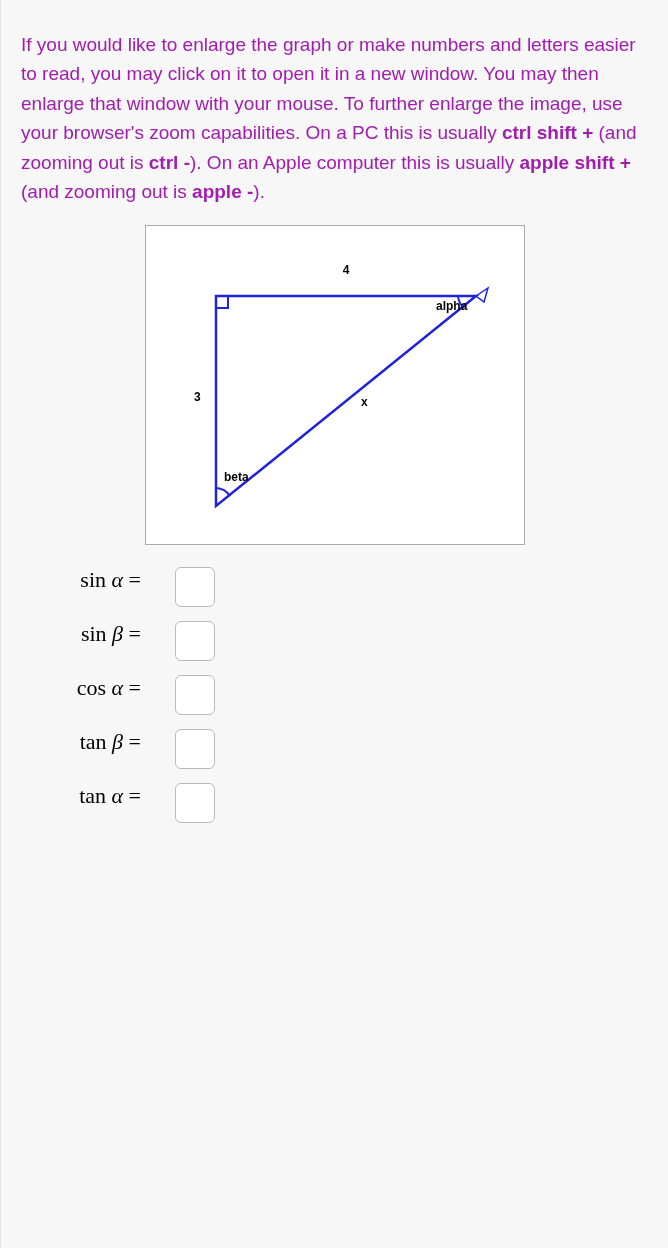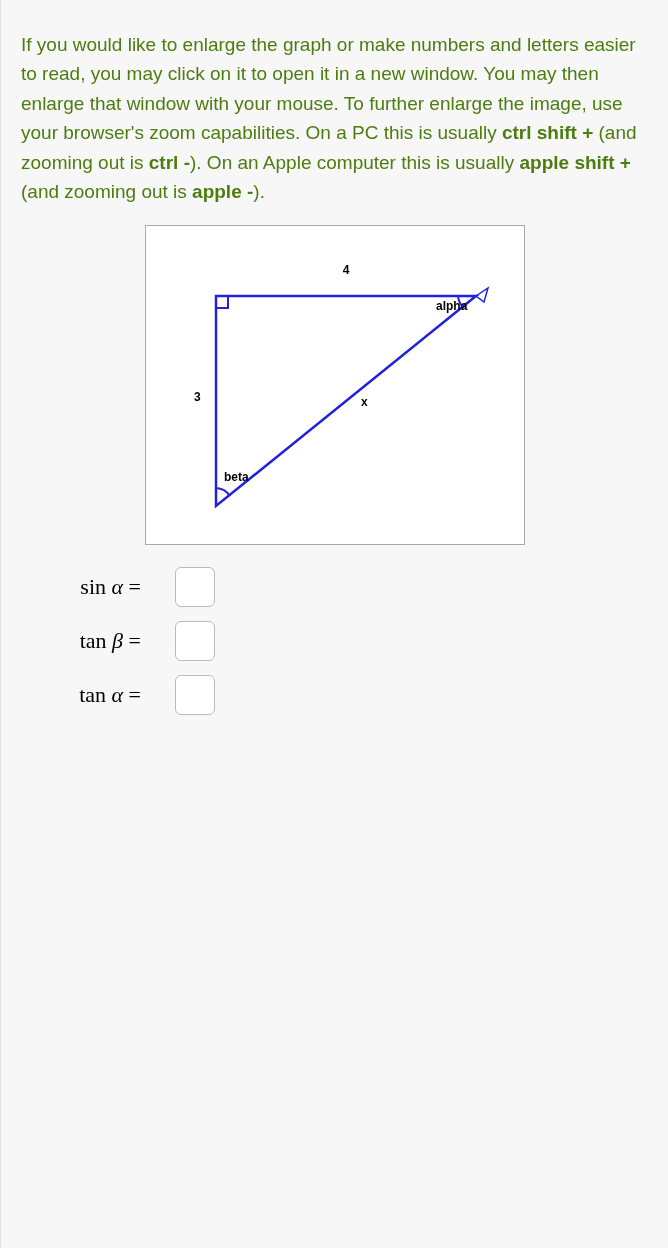--- a/index.html
+++ b/index.html
@@ -12,40 +12,39 @@
   }
   .container {
     background: #f7f7f7;
     border-left: 1px solid #e0e0e0;
     padding: 18px 20px;
     min-height: 1248px;
   }
   .para {
     font-size: 19px;
     line-height: 1.55;
-    color: #4d7c0f;
+    color: #a21caf;
     margin-bottom: 18px;
     margin-top: 12px;
   }
   .bold { font-weight: 700; }
   .fig-wrap {
     display: flex;
     justify-content: center;
     margin-bottom: 22px;
   }
   .figure {
     width: 380px;
     height: 320px;
     border: 1px solid #aaa;
     background: #fff;
     position: relative;
   }
   .eq-row {
     display: flex;
-    align-items: center;
     margin: 14px 0 14px 30px;
     font-family: "Times New Roman", Times, serif;
     font-size: 22px;
     gap: 24px;
   }
   .eq-label {
     width: 90px;
     text-align: right;
     margin-right: 6px;
   }
@@ -92,20 +91,28 @@
       </svg>
     </div>
   </div>
 
 
   <div class="eq-row">
     <span class="eq-label"><span>sin</span>&nbsp;<span class="ital">α</span> =</span>
     <input class="eq-input" type="text" style="">
   </div>
   <div class="eq-row">
+    <span class="eq-label"><span>sin</span>&nbsp;<span class="ital">β</span> =</span>
+    <input class="eq-input" type="text" style="">
+  </div>
+  <div class="eq-row">
+    <span class="eq-label"><span>cos</span>&nbsp;<span class="ital">α</span> =</span>
+    <input class="eq-input" type="text" style="">
+  </div>
+  <div class="eq-row">
     <span class="eq-label"><span>tan</span>&nbsp;<span class="ital">β</span> =</span>
     <input class="eq-input" type="text" style="">
   </div>
   <div class="eq-row">
     <span class="eq-label"><span>tan</span>&nbsp;<span class="ital">α</span> =</span>
     <input class="eq-input" type="text" style="">
   </div>
 
 </div>
 

